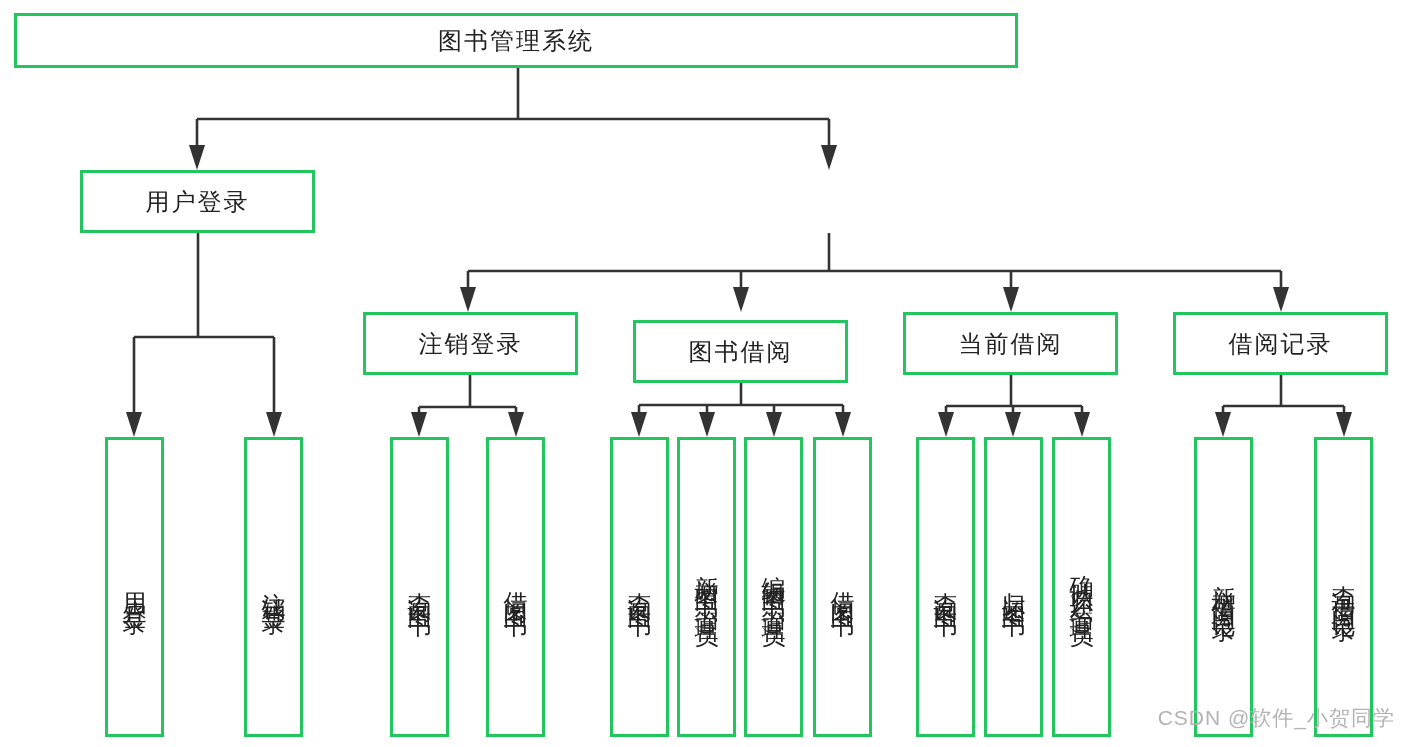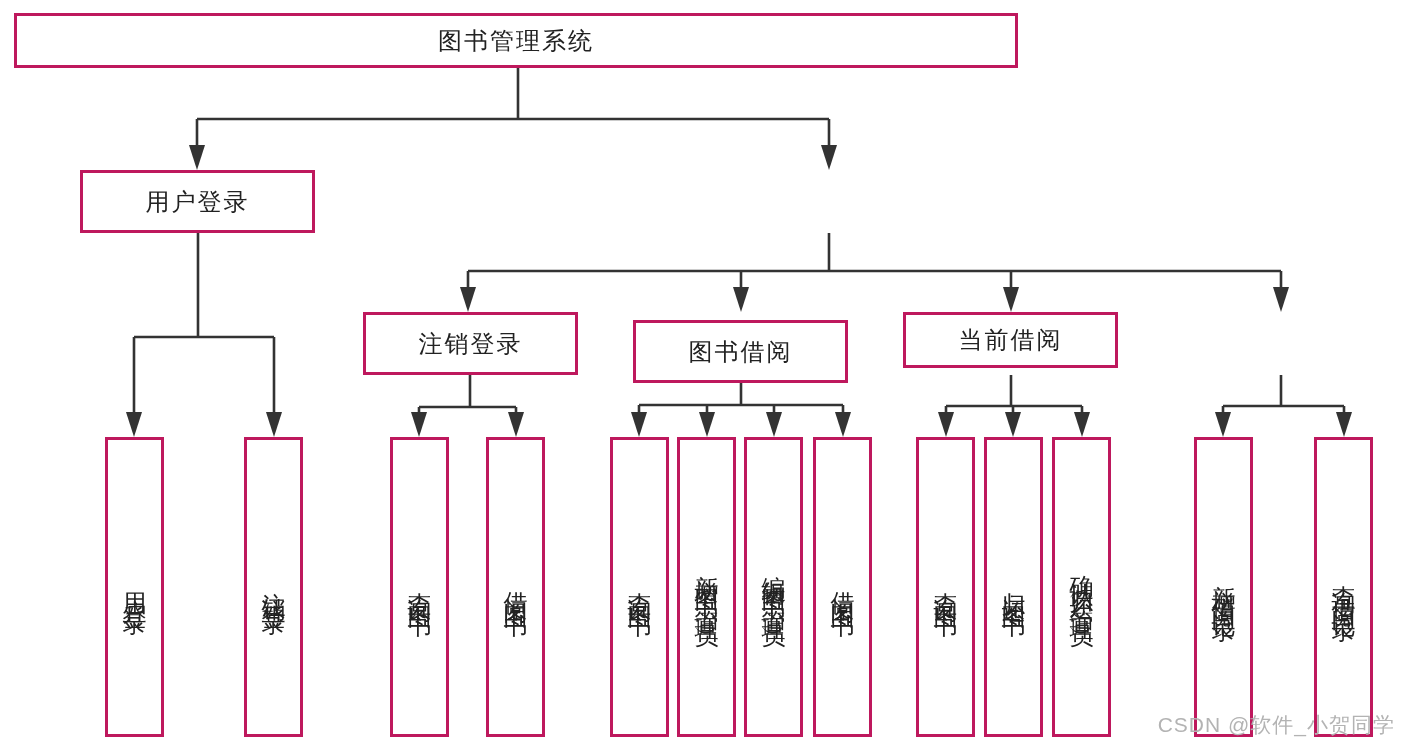--- a/index.html
+++ b/index.html
@@ -20,21 +20,21 @@
     left: 0;
     top: 0;
     width: 1405px;
     height: 747px;
     pointer-events: none;
   }
   .box {
     position: absolute;
     box-sizing: border-box;
     background: #ffffff;
-    border: 3px solid #be185d;
+    border: 3px solid #22c55e;
     display: flex;
     align-items: center;
     justify-content: center;
     color: #222222;
   }
   .box.h span {
     font-size: 24px;
     letter-spacing: 2px;
     white-space: nowrap;
   }
@@ -43,21 +43,21 @@
     text-orientation: mixed;
   }
   .box.v span {
     font-size: 24px;
     letter-spacing: 7px;
     line-height: 1;
   }
   #watermark {
     position: absolute;
     right: 10px;
-    bottom: 8px;
+    bottom: 15px;
     font-size: 21px;
     color: #b3b3b3;
     letter-spacing: 1px;
     white-space: nowrap;
   }
 </style>
 </head>
 <body>
 
 <div id="canvas">
@@ -112,22 +112,25 @@
   <div class="box h" style="left:80px; top:170px; width:235px; height:63px">
     <span>用户登录</span>
   </div>
 
   <div class="box h" style="left:363px; top:312px; width:215px; height:63px">
     <span>注销登录</span>
   </div>
   <div class="box h" style="left:633px; top:320px; width:215px; height:63px">
     <span>图书借阅</span>
   </div>
-  <div class="box h" style="left:903px; top:312px; width:215px; height:56px">
+  <div class="box h" style="left:903px; top:312px; width:215px; height:63px">
     <span>当前借阅</span>
+  </div>
+  <div class="box h" style="left:1173px; top:312px; width:215px; height:63px">
+    <span>借阅记录</span>
   </div>
 
   <div class="box v" style="left:105px; top:437px; width:59px; height:300px">
     <span>用户登录</span>
   </div>
   <div class="box v" style="left:244px; top:437px; width:59px; height:300px">
     <span>注销登录</span>
   </div>
 
   <div class="box v" style="left:390px; top:437px; width:59px; height:300px">

